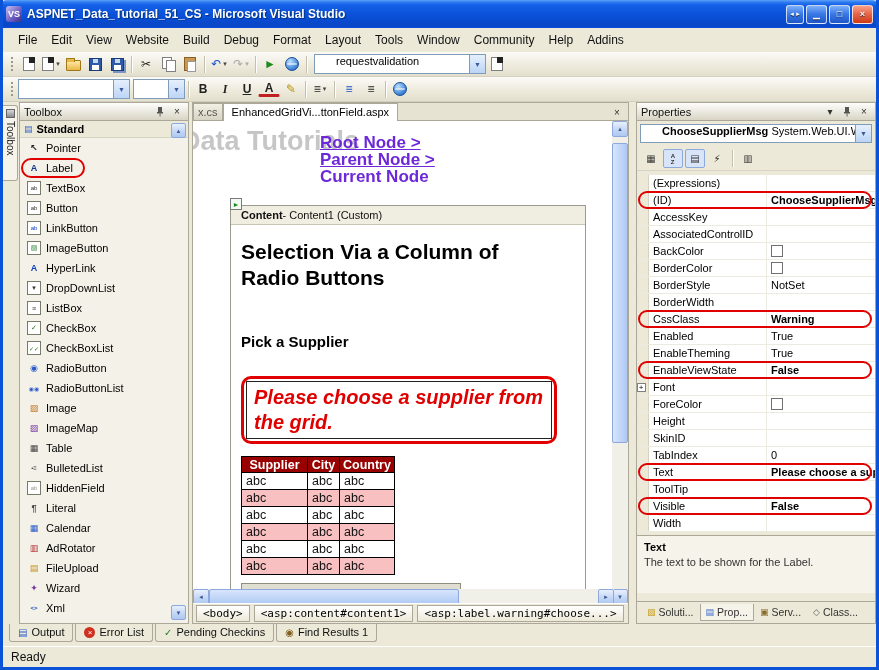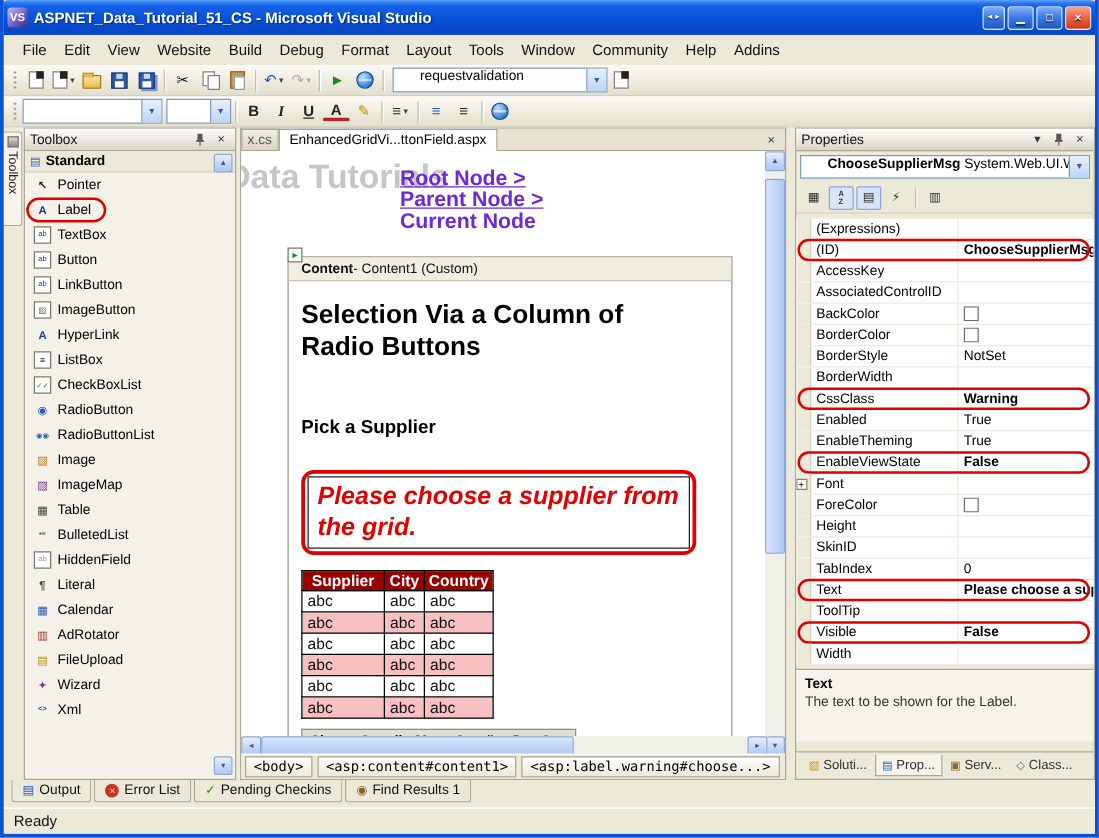--- a/index.html
+++ b/index.html
@@ -318,22 +318,34 @@
             </span>
           </div>
           <div class="titem">
             <span class="tin">
               <span class="ticon" style="color: rgb(16, 64, 192);">A</span>
               <span class="tlabel">HyperLink</span>
             </span>
           </div>
           <div class="titem">
             <span class="tin">
+              <span class="ticon boxed" style="color: rgb(51, 51, 51);">▾</span>
+              <span class="tlabel">DropDownList</span>
+            </span>
+          </div>
+          <div class="titem">
+            <span class="tin">
               <span class="ticon boxed" style="color: rgb(51, 51, 51);">≡</span>
               <span class="tlabel">ListBox</span>
+            </span>
+          </div>
+          <div class="titem">
+            <span class="tin">
+              <span class="ticon boxed" style="color: rgb(42, 122, 42);">✓</span>
+              <span class="tlabel">CheckBox</span>
             </span>
           </div>
           <div class="titem">
             <span class="tin">
               <span class="ticon boxed small" style="color: rgb(42, 122, 42);">✓✓</span>
               <span class="tlabel">CheckBoxList</span>
             </span>
           </div>
           <div class="titem">
             <span class="tin">

